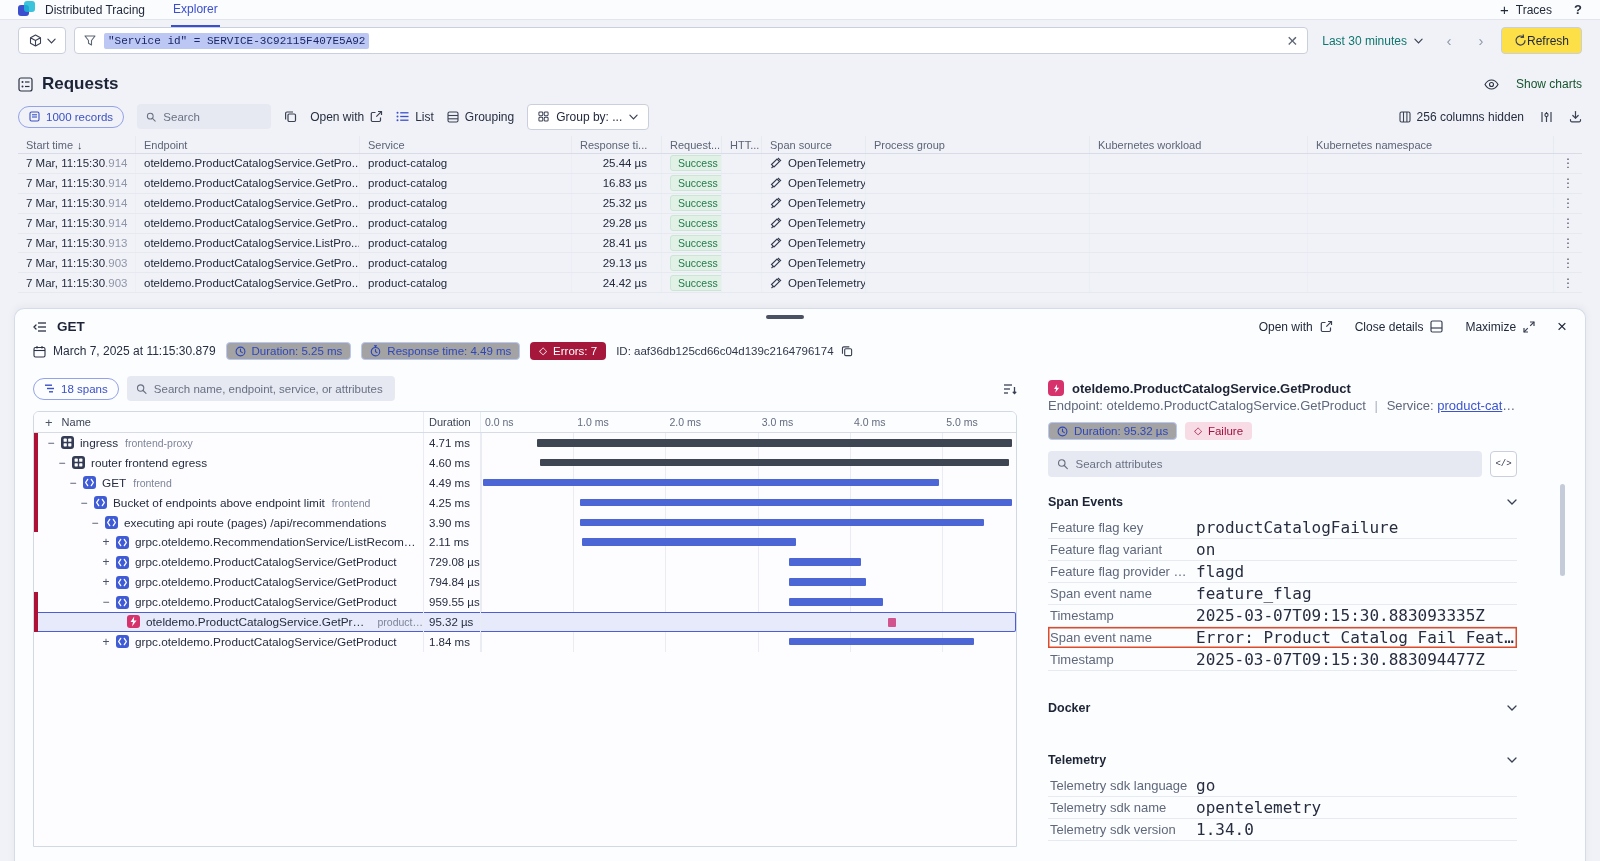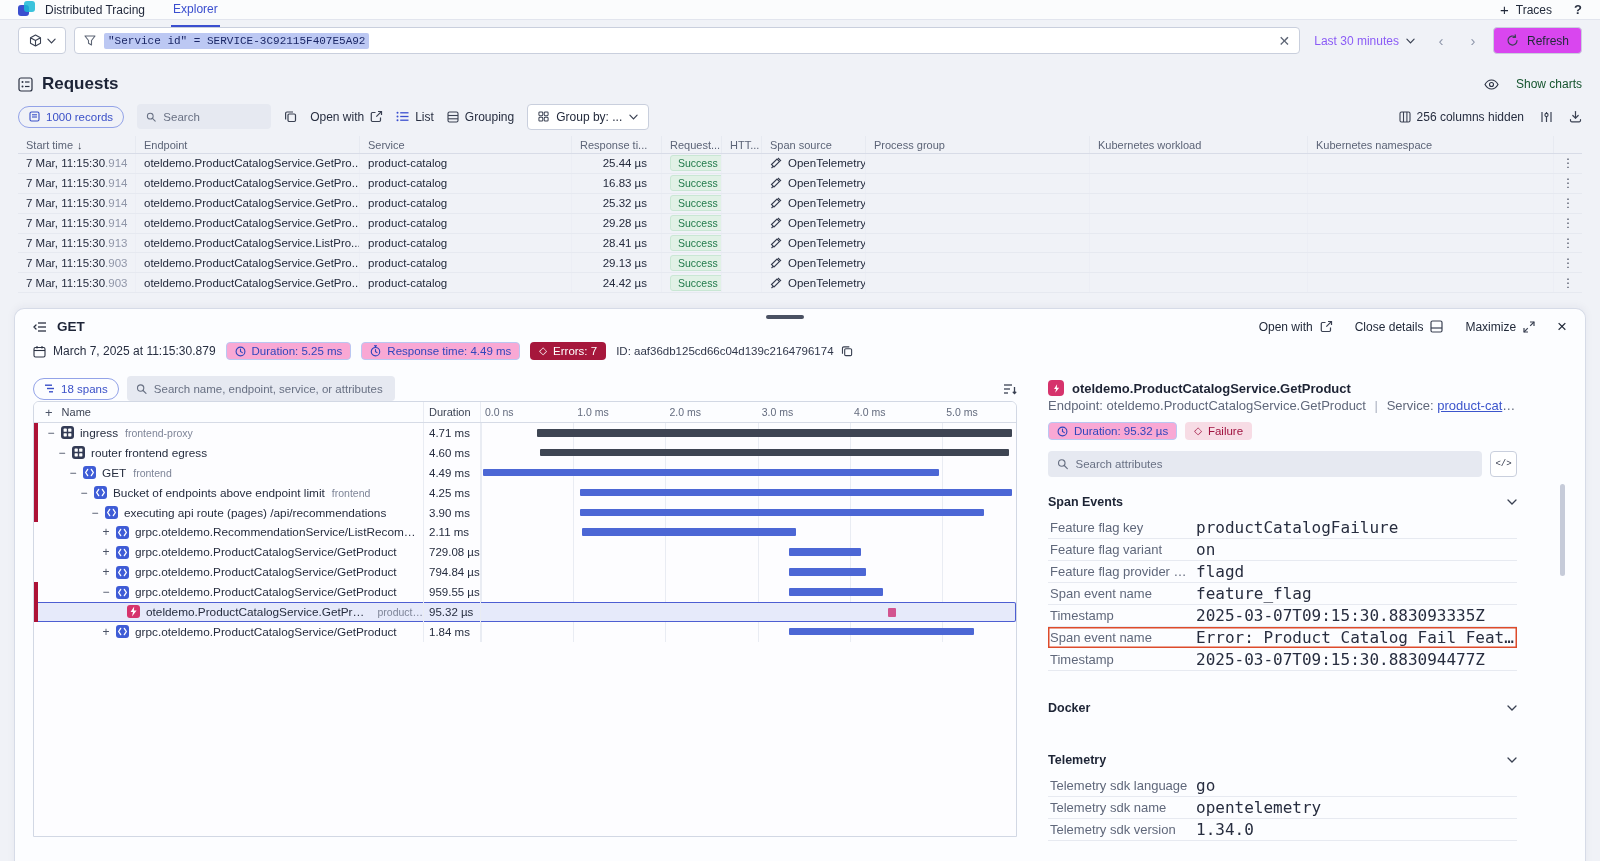--- a/index.html
+++ b/index.html
@@ -20,23 +20,23 @@
   .traces-btn{display:flex;align-items:center;gap:7px;cursor:pointer;color:#222a3a}
   .traces-btn .plus{font-size:15px;line-height:10px}
   .help-btn{font-size:13px;font-weight:bold;color:#2a3142;cursor:pointer}
 
   
   .filterbar{display:flex;align-items:center;gap:8px;padding:7px 18px}
   .scope-btn{width:48px;height:27px;background:#fff;border:1px solid #c9cfdd;border-radius:4px;display:flex;align-items:center;justify-content:center;gap:5px;cursor:pointer}
   .filter-input{flex:1;height:27px;background:#fff;border:1px solid #c9cfdd;border-radius:4px;display:flex;align-items:center;padding:0 9px;gap:8px}
   .query{font-family:"Liberation Mono",monospace;font-size:11px;background:#bcc8f3;color:#1b2766;padding:2px 4px;border-radius:2px;white-space:nowrap}
   .clear-x{margin-left:auto;color:#5d6575;font-size:14px;cursor:pointer;line-height:10px}
-  .time-btn{display:flex;align-items:center;gap:7px;color:#8b5cf6;padding:0 6px;height:27px;cursor:pointer;white-space:nowrap}
+  .time-btn{display:flex;align-items:center;gap:7px;color:#0f766e;padding:0 6px;height:27px;cursor:pointer;white-space:nowrap}
   .nav-btn{width:24px;height:24px;display:flex;align-items:center;justify-content:center;color:#8f97ab;font-size:15px;cursor:pointer}
-  .refresh-btn{height:27px;background:#d946ef;border:1px solid #c9cfdd;border-radius:4px;display:flex;align-items:center;gap:8px;padding:0 12px;cursor:pointer;color:#222a3a}
+  .refresh-btn{height:27px;background:#fde047;border:1px solid #c9cfdd;border-radius:4px;display:flex;align-items:center;padding:0 12px;cursor:pointer;color:#222a3a}
 
   
   .main{padding:0 18px}
   .req-head{margin-top:10px;height:26px;display:flex;align-items:center}
   .req-icon{margin-right:9px;flex:none}
   .req-title{font-size:17px;font-weight:bold;color:#1d2437}
   .show-charts{margin-left:auto;display:flex;align-items:center;gap:17px;cursor:pointer;color:#14532d}
   .toolbar{margin-top:6px;height:27px;display:flex;align-items:center;gap:13px}
   .pill-blue{display:inline-flex;align-items:center;gap:6px;border:1px solid #93a3e8;color:#3a50c8;border-radius:12px;height:22px;padding:0 10px;font-size:11.5px;cursor:pointer;white-space:nowrap;flex:none}
   .search-box{display:flex;align-items:center;gap:7px;background:#e6e9f1;border-radius:4px;height:25px;padding:0 9px;cursor:text}
@@ -68,28 +68,28 @@
 
   
   .card{margin:8px 14px 0;background:#fcfdff;border:1px solid #d6dbe7;border-bottom:none;border-radius:10px 10px 0 0;height:560px;box-shadow:0 -2px 8px rgba(30,40,80,.05);position:relative}
   .card-head{display:flex;align-items:center;padding:10px 18px 4px;gap:10px}
   .card-title{font-size:13.5px;font-weight:bold;color:#1d2437}
   .card-actions{margin-left:auto;display:flex;align-items:center;gap:22px;color:#222a3a}
   .action{display:flex;align-items:center;gap:7px;cursor:pointer}
   .close-x{font-size:17px;line-height:12px;cursor:pointer;color:#222a3a}
   .meta{display:flex;align-items:center;gap:10px;padding:4px 18px 12px}
   .meta-date{display:flex;gap:7px;align-items:center;color:#272e40}
-  .badge-blue{display:inline-flex;align-items:center;gap:6px;background:#f9a8d4;border:1px solid #bac7f2;color:#2f46bb;border-radius:4px;padding:2px 8px;font-size:11.5px;white-space:nowrap}
+  .badge-blue{display:inline-flex;align-items:center;gap:6px;background:#a3a3a3;border:1px solid #bac7f2;color:#2f46bb;border-radius:4px;padding:2px 8px;font-size:11.5px;white-space:nowrap}
   .badge-red{display:inline-flex;align-items:center;gap:6px;background:#a6173c;color:#fff;border-radius:4px;padding:3px 9px;font-size:11.5px;white-space:nowrap}
   .diam{font-size:10px;line-height:10px}
   .trace-id{color:#30374a;display:flex;gap:7px;align-items:center;font-size:11.5px}
 
   .card-body{display:flex;align-items:flex-start}
   .spans-col{width:1018px;flex:none;padding:4px 0 0 18px}
-  .spans-toolbar{display:flex;align-items:center;gap:8px;padding-right:16px}
+  .spans-toolbar{display:flex;align-items:center;gap:8px;margin-bottom:10px;padding-right:16px}
   .spans-search{width:268px}
   .sort-btn{margin-left:auto}
 
   .tree{border:1px solid #d2d8e4;border-radius:6px 6px 0 0;position:relative;height:436px;margin-right:16px;overflow:hidden;background:#fdfdff}
   .tree-head{display:grid;grid-template-columns:4px 386px 57px 1fr;height:21px;border-bottom:1px solid #d6dbe6;align-items:center;font-size:11px;color:#3c4354;position:relative;z-index:2;background:#fcfdff}
   .th-name{display:flex;gap:9px;align-items:center;padding-left:7px;border-right:1px solid #e9ecf3;height:100%}
   .plus-all{color:#4b5366;font-size:13px;cursor:pointer}
   .th-dur{padding-left:5px;border-right:1px solid #e9ecf3;height:100%;display:flex;align-items:center}
   .th-tl{position:relative;height:100%}
   .tick{position:absolute;top:4px;padding-left:4px;font-size:10.5px;color:#636b7e;white-space:nowrap}

